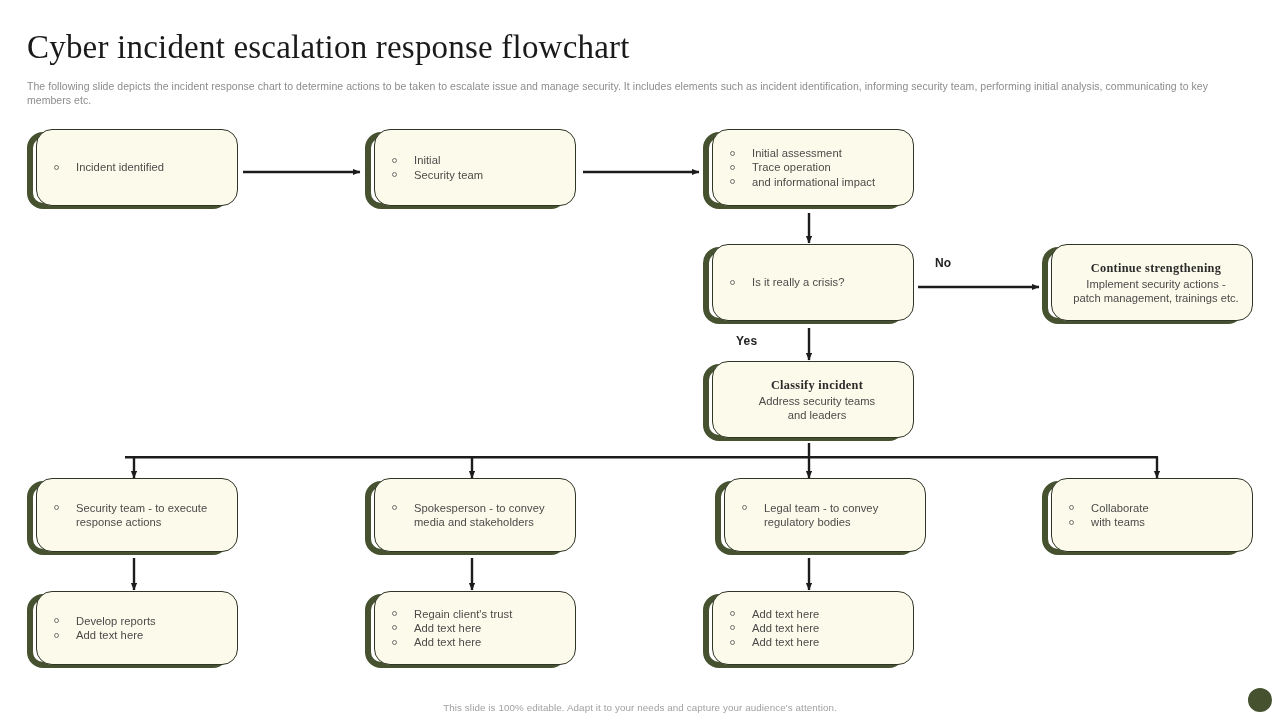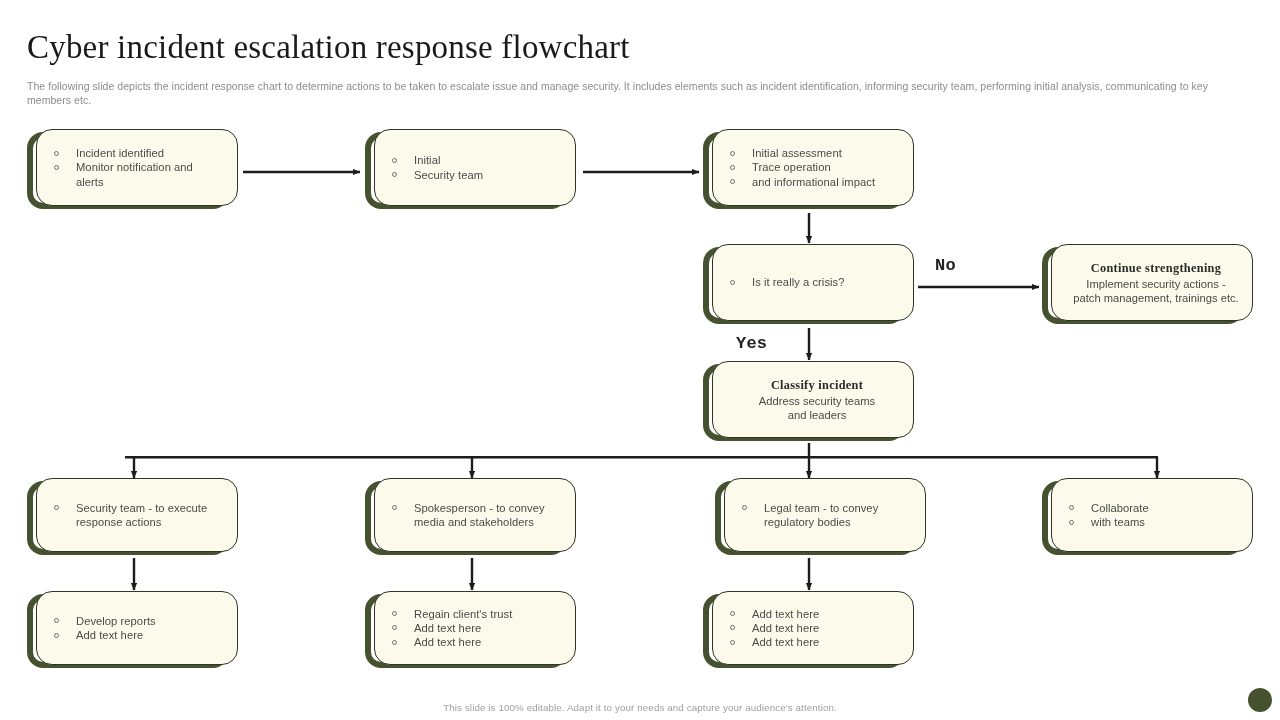--- a/index.html
+++ b/index.html
@@ -128,25 +128,24 @@
   }
   .htext .s {
     font-size: 11.2px;
     line-height: 14.2px;
     color: #4a4a4a;
   }
 
   
   .edge-label {
     position: absolute;
-    font-size: 17px;
+    font-size: 12px;
     font-weight: bold;
     color: #232323;
     letter-spacing: 0.2px;
-    font-family: Liberation Mono, monospace;
   }
 
   
   .footer-note {
     position: absolute;
     left: 0;
     top: 702px;
     width: 1280px;
     text-align: center;
     font-size: 9.8px;
@@ -201,21 +200,20 @@
 
 <div class="edge-label" style="left:935px; top:256px;">No</div>
 <div class="edge-label" style="left:736px; top:334px;">Yes</div>
 
 <div class="node" style="left:27px; top:132px; width:202px; height:77px;">
   <div class="shadow"></div>
   <div class="face"></div>
   <div class="content">
     <ul class="blist">
       <li><span class="bullet"></span><span>Incident identified</span></li>
-      <li><span class="bullet"></span><span>Monitor notification and</span><br><span>alerts</span></li>
     </ul>
   </div>
 </div>
 
 <div class="node" style="left:365px; top:132px; width:202px; height:77px;">
   <div class="shadow"></div>
   <div class="face"></div>
   <div class="content">
     <ul class="blist">
       <li><span class="bullet"></span><span>Initial</span></li>

